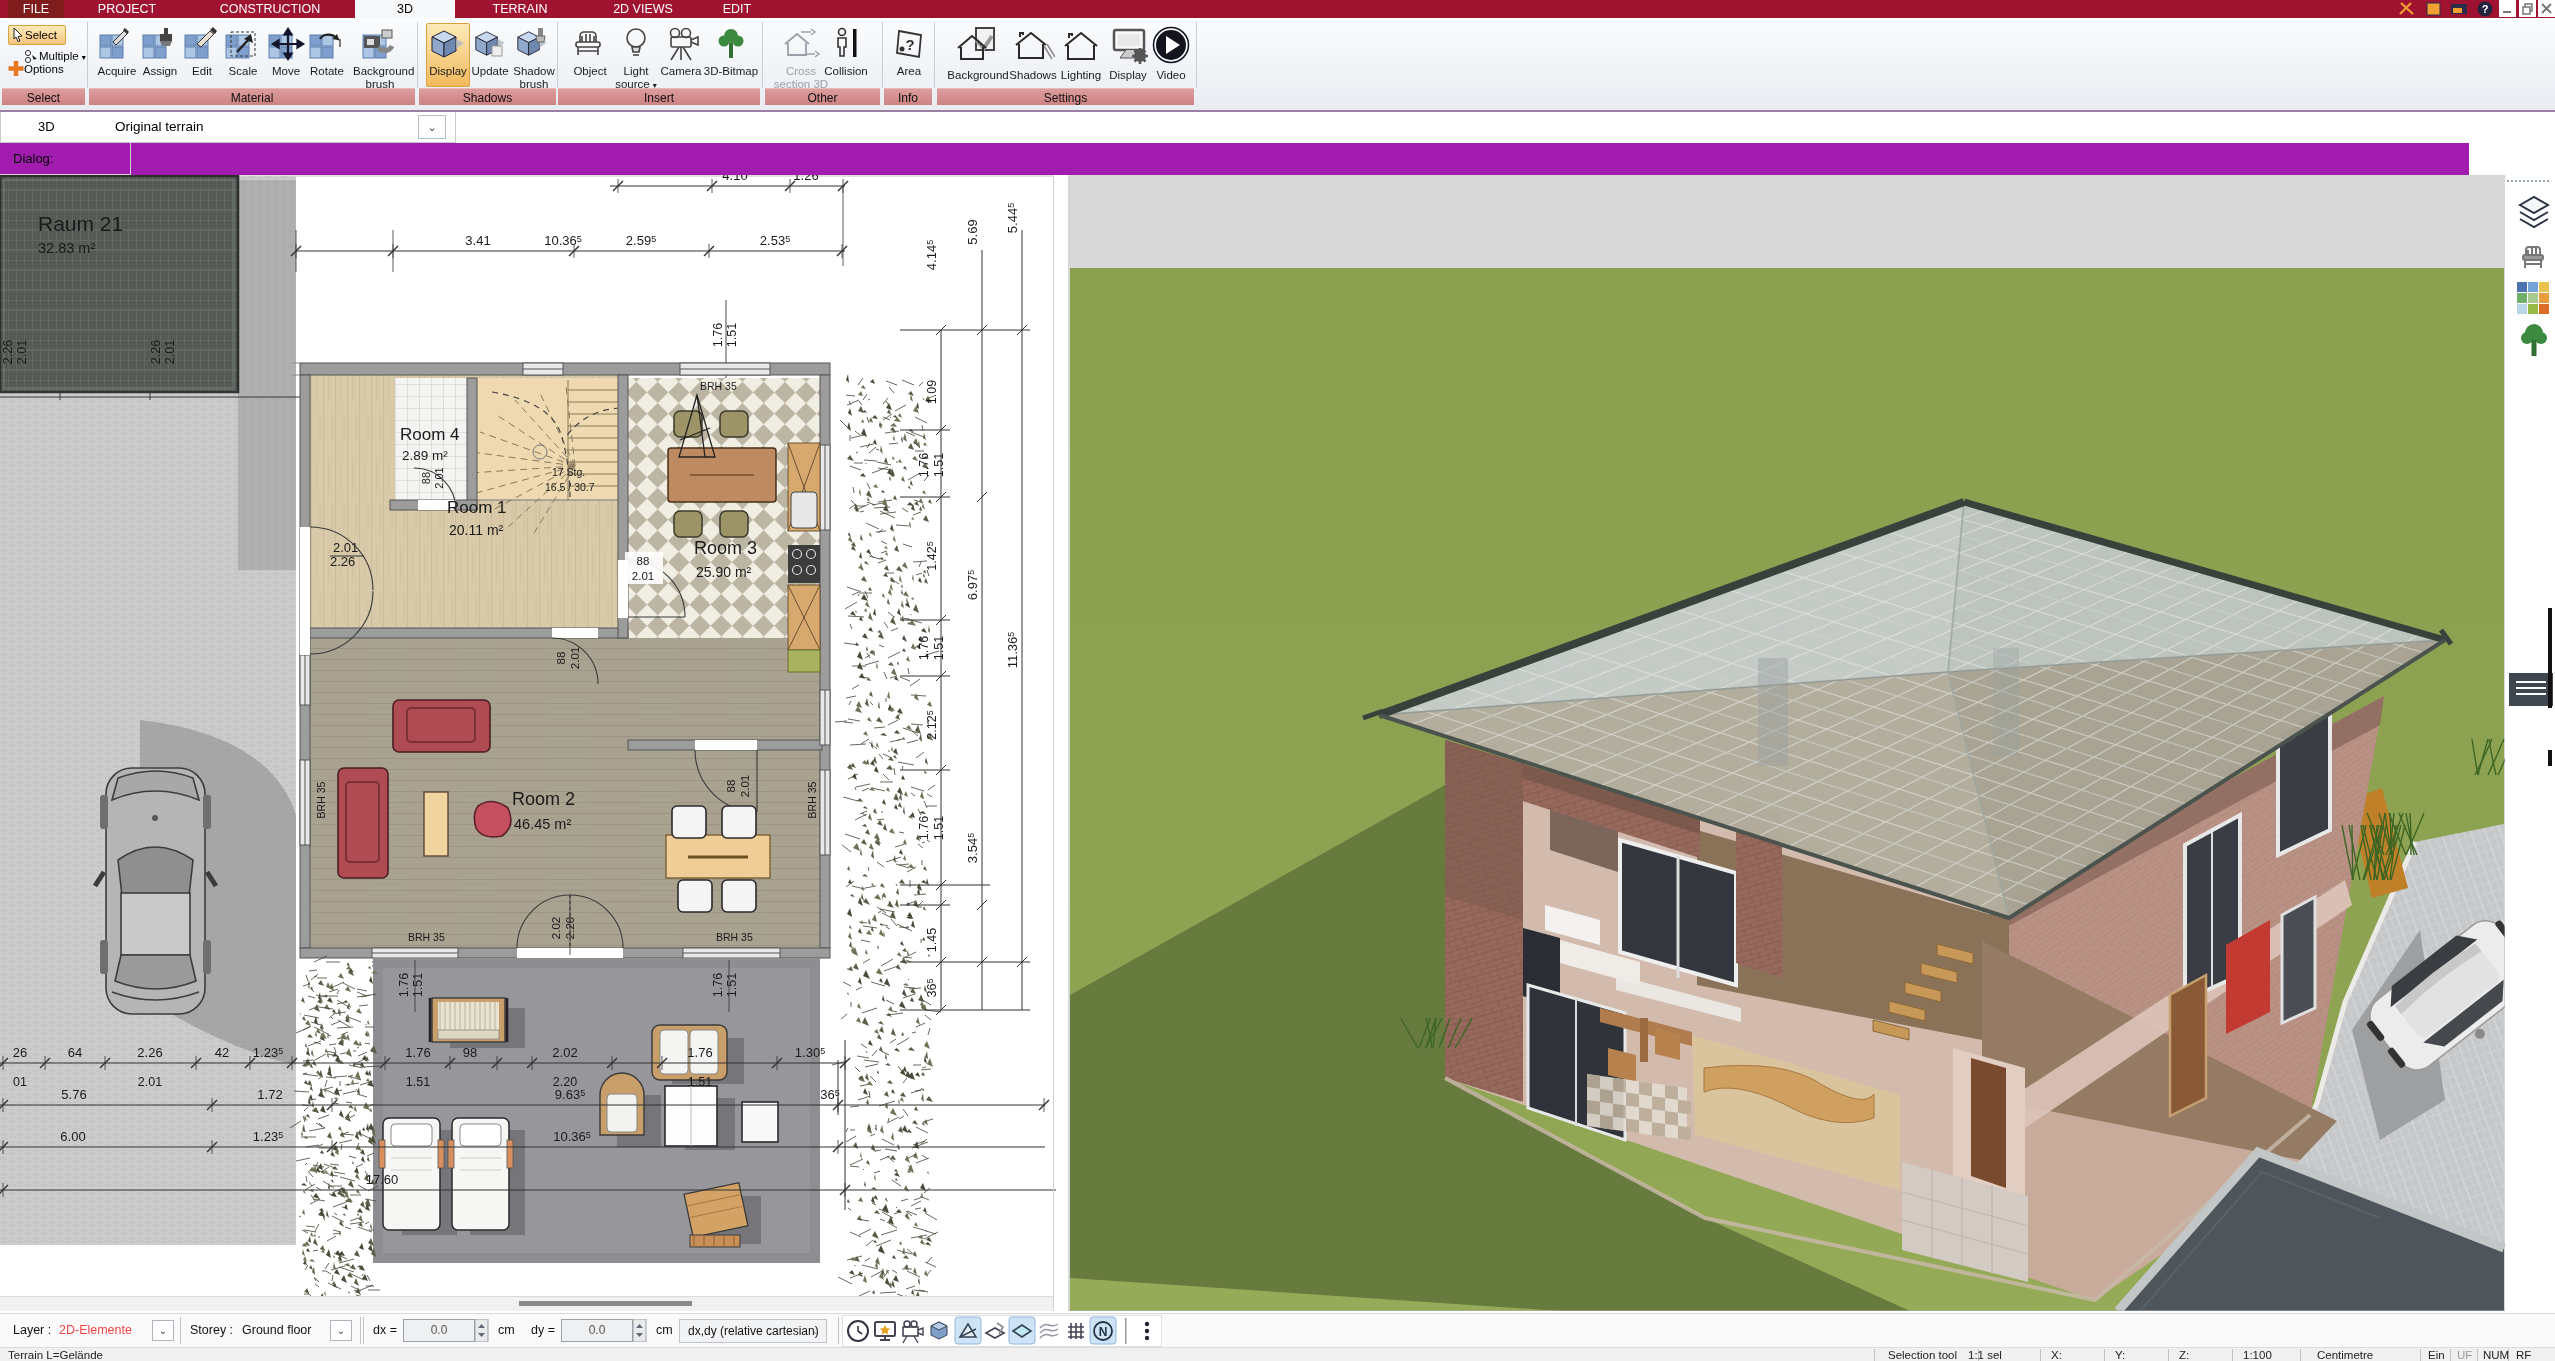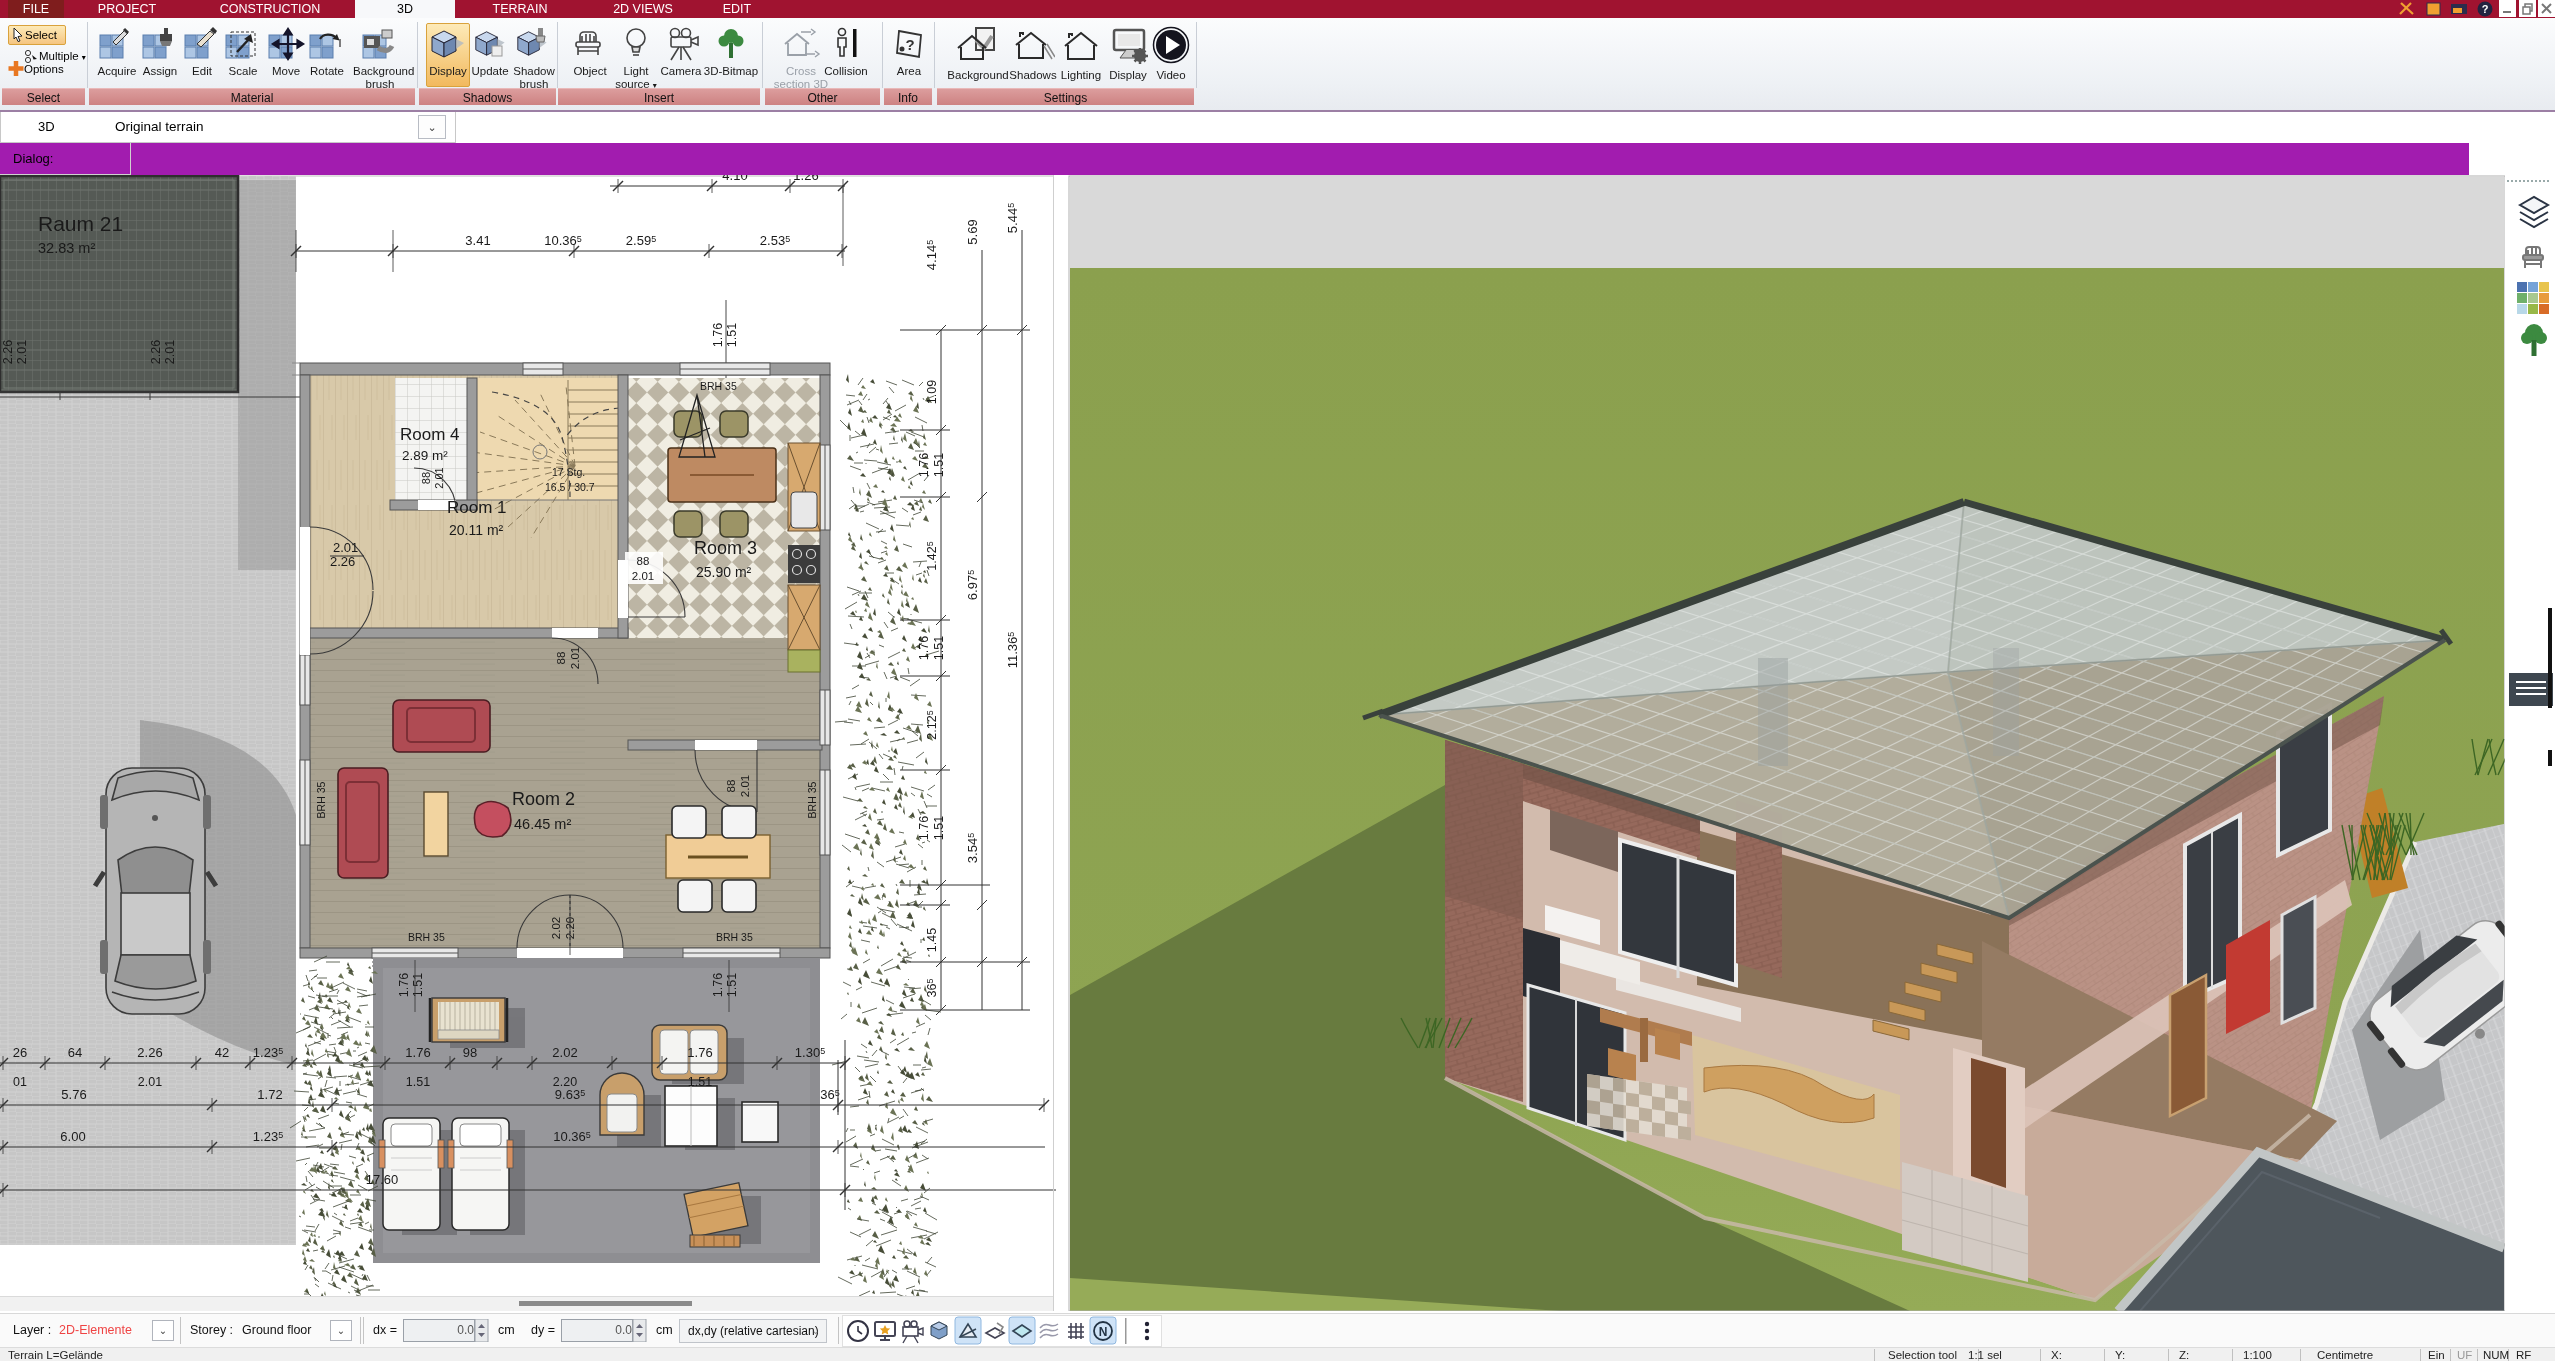--- a/index.html
+++ b/index.html
@@ -11,21 +11,21 @@
 .gsep{position:absolute;top:4px;height:66px;width:1px;background:#c9ced6}
 .gband{position:absolute;top:70px;height:17px;background:linear-gradient(#dc9d9d,#cd8282);
  font-size:12px;color:#111;text-align:center;line-height:18px;border-top:1px solid #e8b8b8}
 .icbtn{position:absolute;top:6px;width:54px;text-align:center;font-size:11.5px;color:#1a1a1a;line-height:13px}
 .icbtn svg{display:block;margin:2px auto 3px auto}
 #mauve{position:absolute;left:0;top:110px;width:2555px;height:2px;background:#9c7fa4}
 #row3d{position:absolute;left:0;top:112px;width:2555px;height:31px;background:#fff}
 #rowdlg{position:absolute;left:0;top:143px;width:2469px;height:32px;background:#a21caf}
 #toolbar{position:absolute;left:0;top:1313px;width:2555px;height:34px;background:#fafafa;border-top:1px solid #d8d8d8;font-size:12.5px;color:#111}
 #status{position:absolute;left:0;top:1347px;width:2555px;height:14px;background:#f0f0f0;font-size:11.5px;color:#222;border-top:1px solid #dcdcdc}
-.inp{position:absolute;top:5px;height:23px;background:#eef0f2;border:1px solid #9aa0a8;color:#555;font-size:12px;text-align:right;line-height:21px}
+.inp{position:absolute;top:5px;height:23px;background:#eef0f2;border:1px solid #9aa0a8;color:#555;font-size:12px;text-align:center;line-height:21px}
 .vsep{position:absolute;top:3px;height:27px;width:1px;background:#c4c4c4}
 .st{position:absolute;top:1px;white-space:nowrap}
 .ssep{position:absolute;top:1px;height:12px;width:1px;background:#c0c0c0}
 </style></head><body>
 <div id="tabs">
     <div class="tab" style="left:8px;width:56px;background:#7f1d1d">FILE</div>
     <div class="tab" style="left:57px;width:140px">PROJECT</div>
     <div class="tab" style="left:200px;width:140px">CONSTRUCTION</div>
     <div class="tab" style="left:450px;width:140px">TERRAIN</div>
     <div class="tab" style="left:573px;width:140px">2D&nbsp;VIEWS</div>

